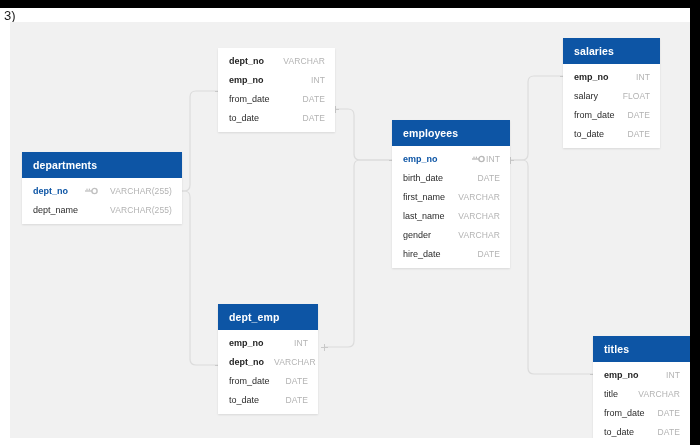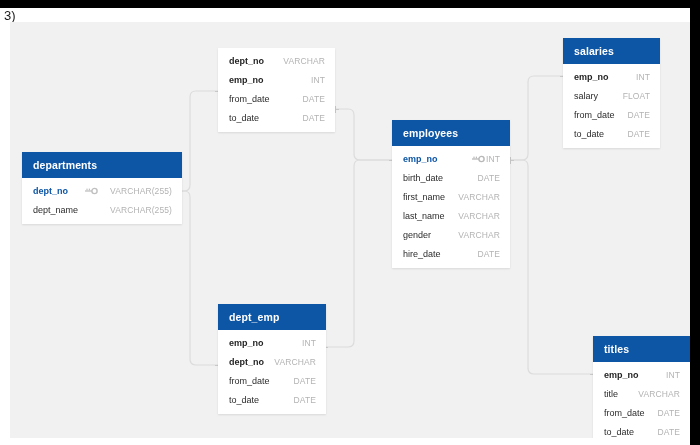--- a/index.html
+++ b/index.html
@@ -276,21 +276,21 @@
             <span class="col-name">from_date</span>
             <span class="col-type">DATE</span>
           </div>
           <div class="row">
             <span class="col-name">to_date</span>
             <span class="col-type">DATE</span>
           </div>
         </div>
       </div>
 
-      <div class="tbl" style="left:208px; top:282px; width:108px;">
+      <div class="tbl" style="left:208px; top:282px; width:100px;">
         <div class="tbl-header">dept_emp</div>
         <div class="tbl-body">
           <div class="row">
             <span class="col-name bold">emp_no</span>
             <span class="col-type">INT</span>
           </div>
           <div class="row">
             <span class="col-name bold">dept_no</span>
             <span class="col-type">VARCHAR</span>
           </div>

